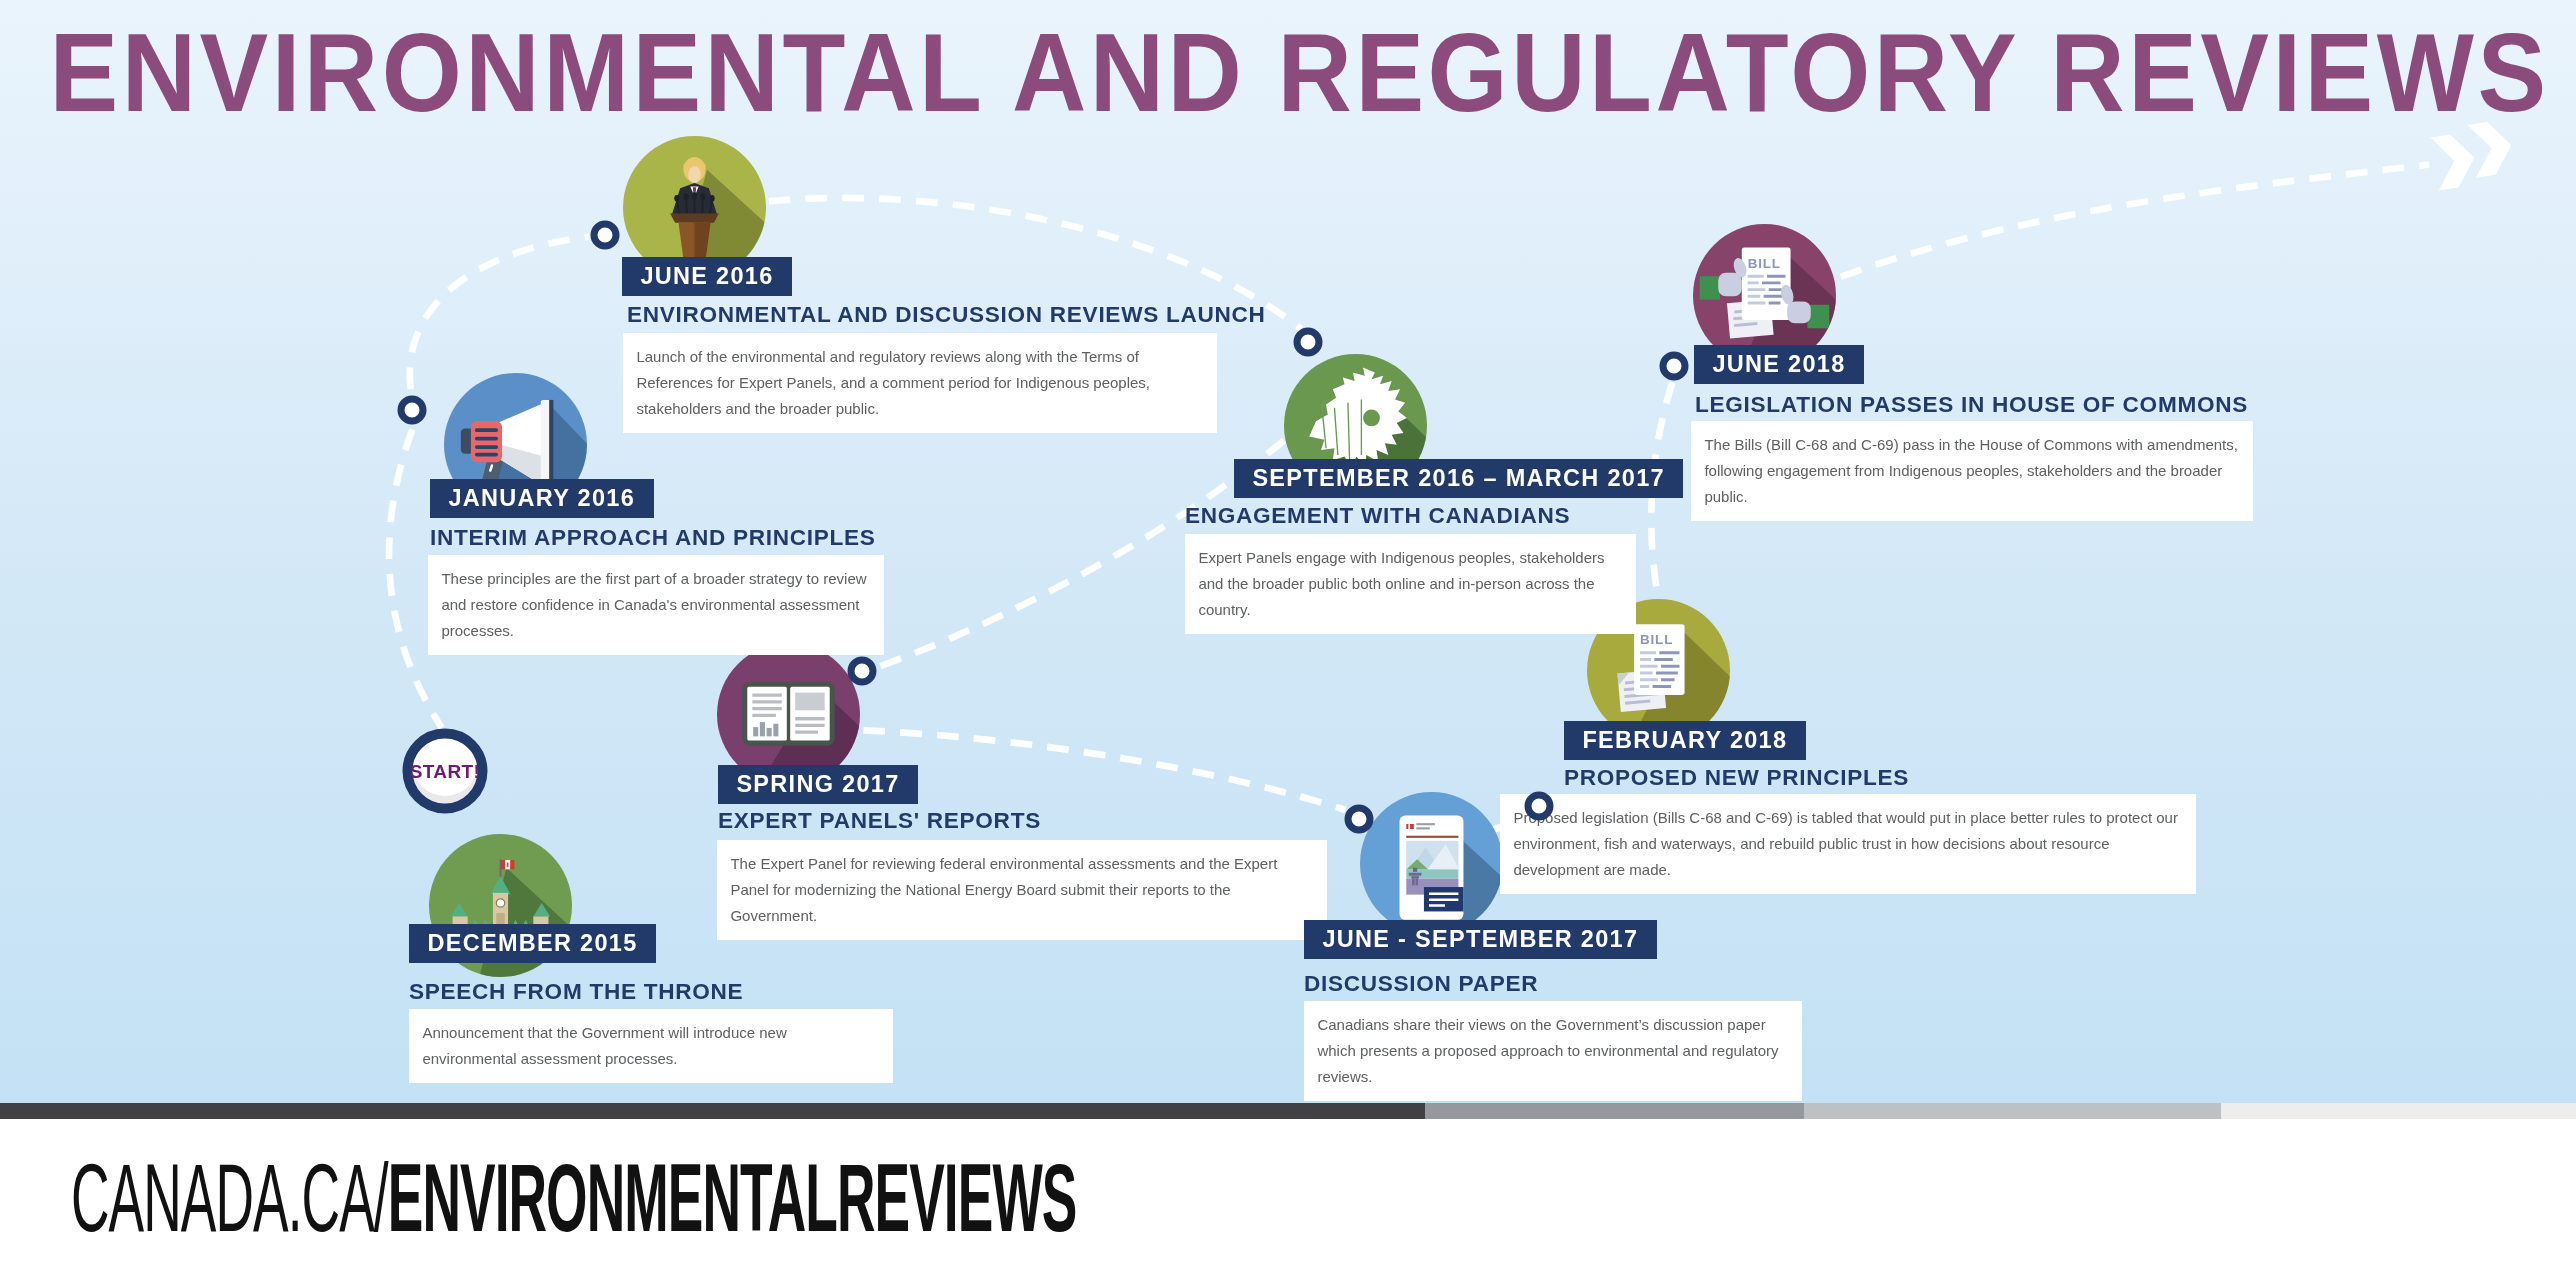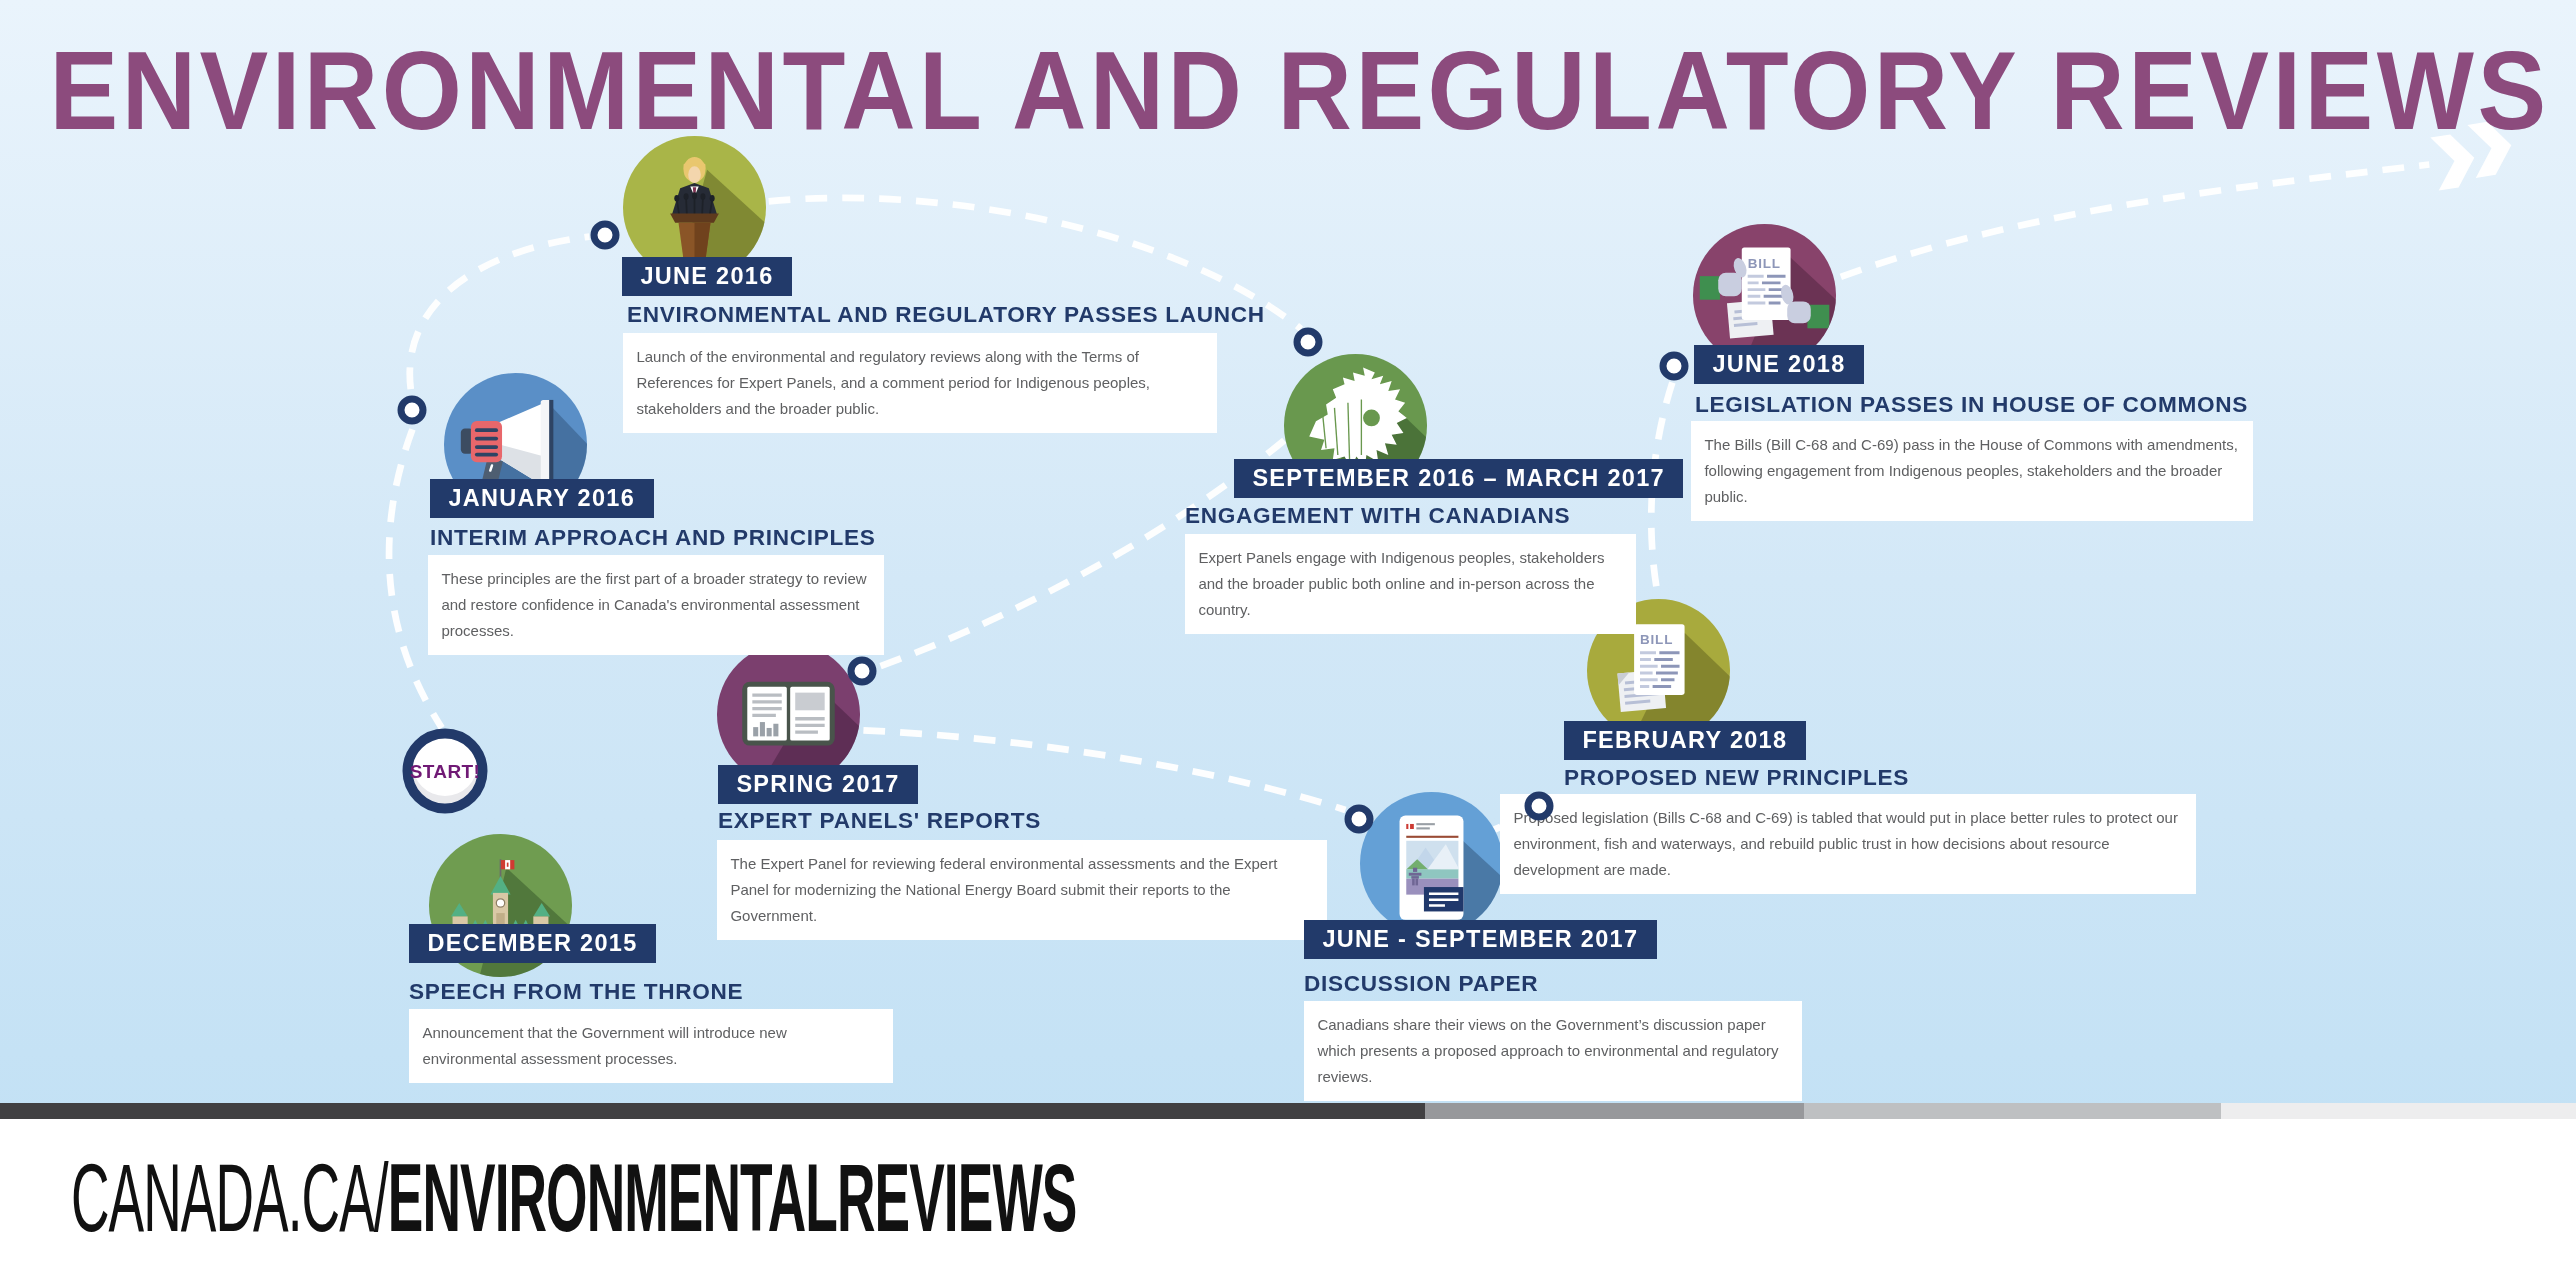--- a/index.html
+++ b/index.html
@@ -1,20 +1,20 @@
 <!DOCTYPE html>
 <html style="font-size:13.4px"><head>
 <meta charset="utf-8">
 <style>
   html,body{margin:0;padding:0;background:#fff;}
   .canvas{position:relative;width:2576px;height:1288px;overflow:hidden;
     font-family:"Liberation Sans",sans-serif;
     background:linear-gradient(180deg,#eaf4fc 0%,#d3e8f7 45%,#bedff4 100%);}
   .paths{position:absolute;left:0;top:0;z-index:1;}
-  .title-wrap{position:absolute;left:0;right:0;top:28px;text-align:center;z-index:2;padding-left:23px;}
+  .title-wrap{position:absolute;left:0;right:0;top:10px;text-align:center;z-index:2;padding-left:23px;}
   .title-wrap h1{display:inline-block;margin:0;font-size:101px;font-weight:bold;
     color:#8c4b7d;letter-spacing:3.4px;white-space:nowrap;transform:scale(1.02,1.10);transform-origin:center top;}
   .circle{position:absolute;width:143px;height:143px;z-index:3;}
   .circle svg{display:block;width:143px;height:143px;}
   .badge{position:absolute;z-index:4;background:#223a6a;color:#fff;font-weight:bold;
     font-size:23.5px;letter-spacing:1.3px;line-height:39px;height:39px;padding:0 18.4px;white-space:nowrap;}
   .hd{position:absolute;z-index:4;margin:0;color:#223a6a;font-size:22.6px;font-weight:bold;
     letter-spacing:0.7px;white-space:nowrap;}
   .desc{position:absolute;z-index:4;margin:0;background:#fff;color:#5f6062;
     font-size:15px;line-height:26px;padding:11px 13.4px;}
@@ -181,21 +181,21 @@
               <ellipse cx="95" cy="72" rx="3" ry="4"></ellipse>
             <ellipse cx="106" cy="74" rx="3" ry="4"></ellipse>
           </g>
           <polygon points="56,92 114,92 108,103 62,103" fill="#5e3a1e"></polygon>
           <polygon points="66,103 104,103 97,155 73,155" fill="#8a5527"></polygon>
           <polygon points="85,103 104,103 97,155 85,155" fill="#70421d"></polygon>
         </g>
       </svg>
     </div>
     <div class="badge" style="left:622px;top:257px"><span>JUNE 2016</span></div>
-    <h2 class="hd" style="left:627px;top:302px">ENVIRONMENTAL AND REGULATORY PASSES LAUNCH</h2>
+    <h2 class="hd" style="left:627px;top:302px">ENVIRONMENTAL AND DISCUSSION REVIEWS LAUNCH</h2>
     <p class="desc" style="left:623px;top:333px;width:567px">Launch of the environmental and regulatory reviews along with the Terms of References for Expert Panels, and a comment period for Indigenous peoples, stakeholders and the broader public.</p>
   </section>
 
   <section>
     <div class="circle" style="left:1284px;top:354px">
       <svg viewBox="0 0 170 170">
         <defs>
             <clipPath id="cp3">
               <circle cx="85" cy="85" r="85"></circle>
             </clipPath>

